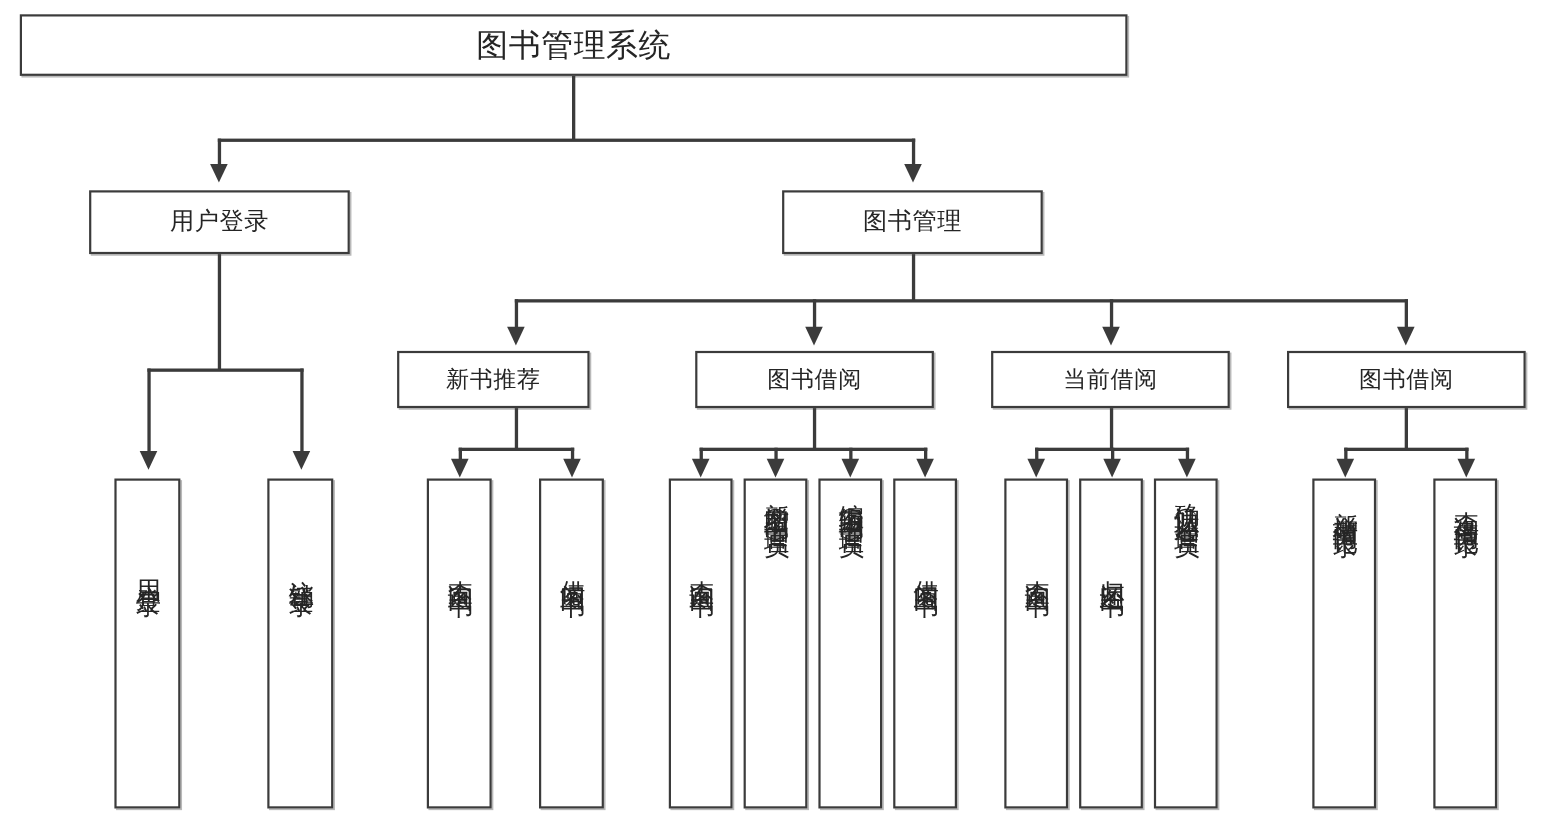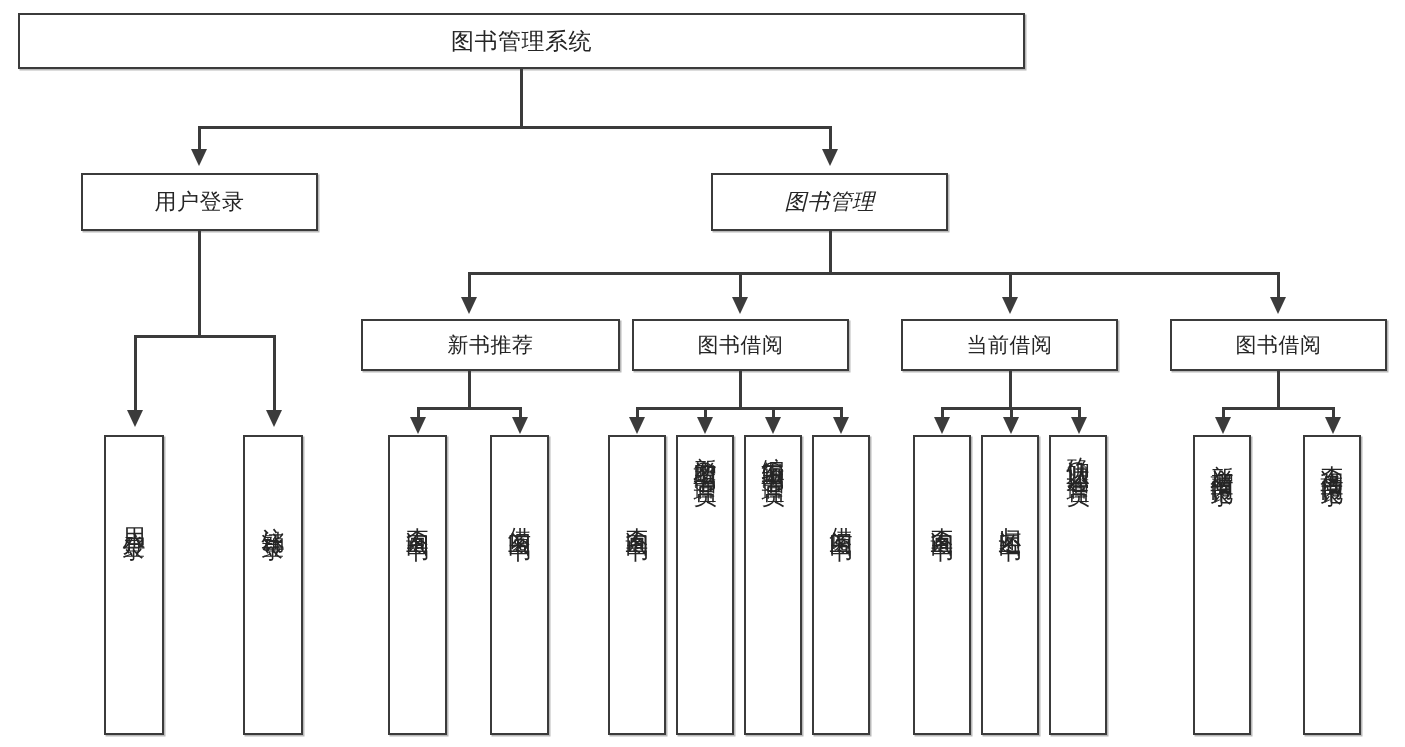--- a/index.html
+++ b/index.html
@@ -26,21 +26,21 @@
     align-items:center;
     justify-content:center;
   }
   .node .lbl{
     color:#252525;
     line-height:1.25;
     text-align:center;
     white-space:nowrap;
     letter-spacing:0.5px;
   }
-  .node-root .lbl{ font-size:23px; }
+  .node-root .lbl{ font-size:29px; }
   .node-l1 .lbl{ font-size:22px; }
   .node-l2 .lbl{ font-size:21px; }
 
   
   .node-leaf{
     align-items:flex-start;
     justify-content:center;
     padding-top:0px;
   }
   .node-leaf .lbl{
@@ -98,21 +98,21 @@
   <div class="seg seg-h" style="left:198px;top:126px;width:634px;"></div>
 
   <div class="seg seg-v" style="left:198px;top:126px;height:26px;"></div>
   <div class="arrow" style="left:191px;top:149px;"></div>
   <div class="seg seg-v" style="left:829px;top:126px;height:26px;"></div>
   <div class="arrow" style="left:822px;top:149px;"></div>
 
   <div class="node node-l1" style="left:81px;top:173px;width:237px;height:58px;">
     <span class="lbl">用户登录</span>
   </div>
-  <div class="node node-l1" style="left:711px;top:173px;width:237px;height:58px;font-style:italic;">
+  <div class="node node-l1" style="left:711px;top:173px;width:237px;height:58px;">
     <span class="lbl">图书管理</span>
   </div>
 
   <div class="seg seg-v" style="left:198px;top:231px;height:106px;"></div>
   <div class="seg seg-h" style="left:134px;top:335px;width:142px;"></div>
   <div class="seg seg-v" style="left:134px;top:335px;height:78px;"></div>
   <div class="arrow" style="left:127px;top:410px;"></div>
   <div class="seg seg-v" style="left:273px;top:335px;height:78px;"></div>
   <div class="arrow" style="left:266px;top:410px;"></div>
 
@@ -127,21 +127,21 @@
   <div class="seg seg-h" style="left:468px;top:272px;width:812px;"></div>
   <div class="seg seg-v" style="left:468px;top:272px;height:28px;"></div>
   <div class="arrow" style="left:461px;top:297px;"></div>
   <div class="seg seg-v" style="left:739px;top:272px;height:28px;"></div>
   <div class="arrow" style="left:732px;top:297px;"></div>
   <div class="seg seg-v" style="left:1009px;top:272px;height:28px;"></div>
   <div class="arrow" style="left:1002px;top:297px;"></div>
   <div class="seg seg-v" style="left:1277px;top:272px;height:28px;"></div>
   <div class="arrow" style="left:1270px;top:297px;"></div>
 
-  <div class="node node-l2" style="left:361px;top:319px;width:259px;height:52px;">
+  <div class="node node-l2" style="left:361px;top:319px;width:175px;height:52px;">
     <span class="lbl">新书推荐</span>
   </div>
   <div class="node node-l2" style="left:632px;top:319px;width:217px;height:52px;">
     <span class="lbl">图书借阅</span>
   </div>
   <div class="node node-l2" style="left:901px;top:319px;width:217px;height:52px;">
     <span class="lbl">当前借阅</span>
   </div>
   <div class="node node-l2" style="left:1170px;top:319px;width:217px;height:52px;">
     <span class="lbl">图书借阅</span>

